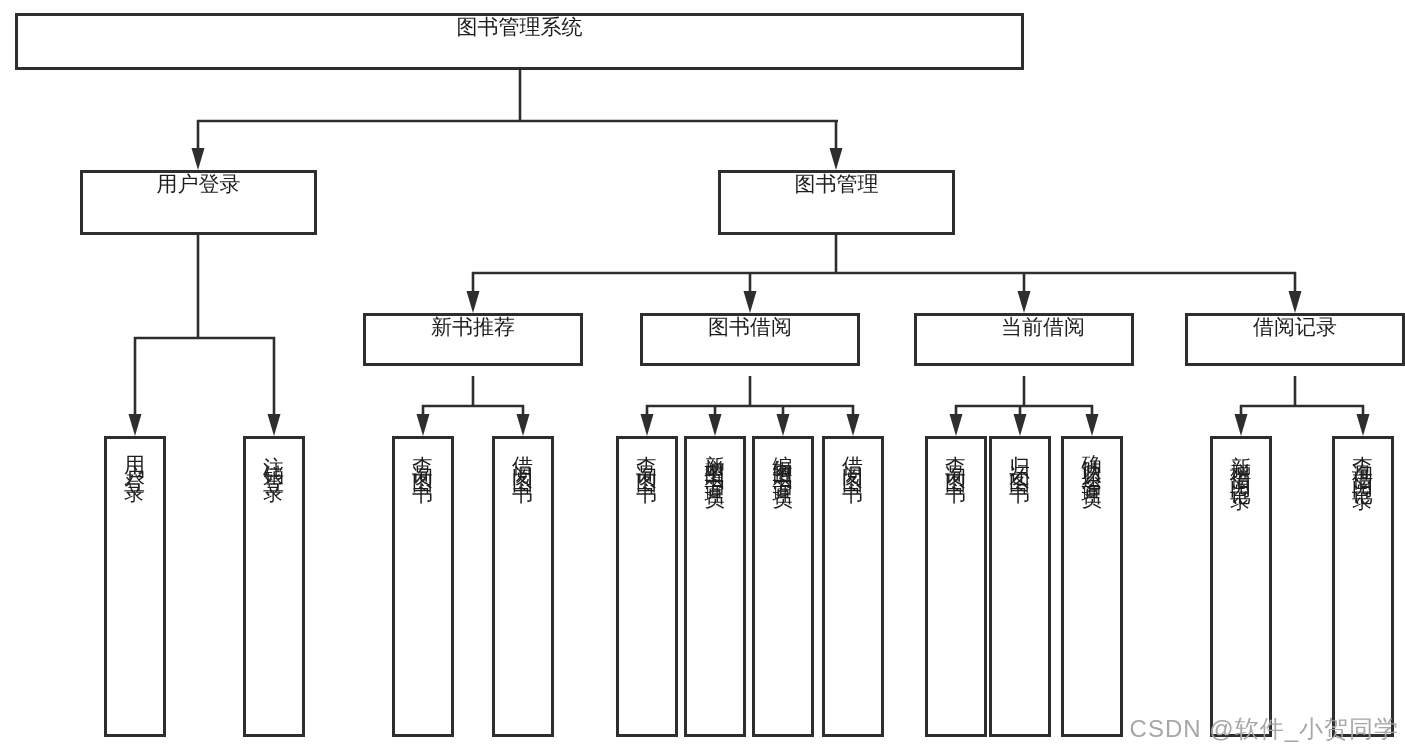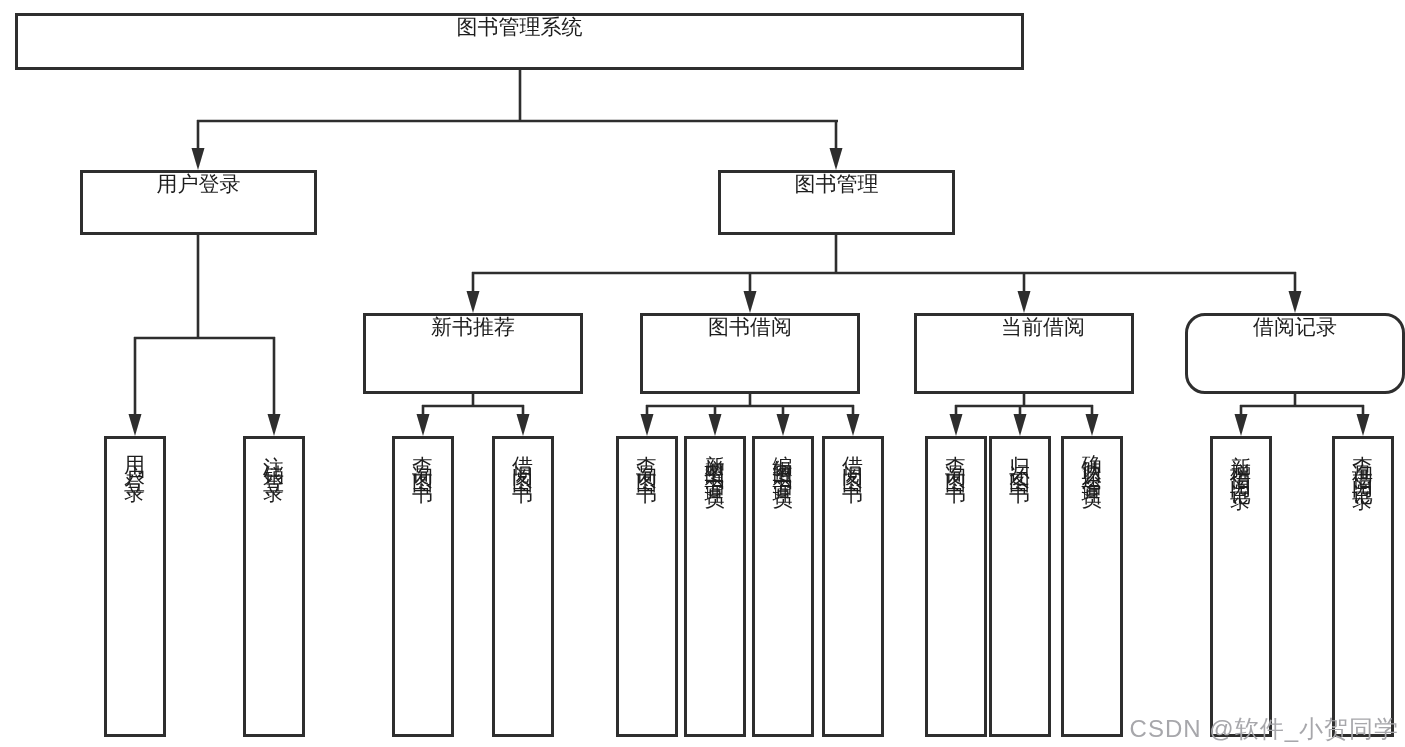--- a/index.html
+++ b/index.html
@@ -31,25 +31,25 @@
     justify-content: center;
     color: #1d1d1d;
     font-size: 21px;
     line-height: 1;
     white-space: nowrap;
   }
   .root  { left: 15px;  top: 13px;  width: 1009px; height: 57px; }
   .lvl2  { top: 170px; width: 237px; height: 65px; }
   .l2a   { left: 80px; }
   .l2b   { left: 718px; }
-  .lvl3  { top: 313px; width: 220px; height: 81px; }
+  .lvl3  { top: 313px; width: 220px; height: 53px; }
   .l3a   { left: 363px; }
   .l3b   { left: 640px; }
   .l3c   { left: 914px; padding-left: 38px; }
-  .l3d   { left: 1185px; border-radius: 20px; }
+  .l3d   { left: 1185px; }
   .leaf  { top: 436px; width: 62px; height: 301px; border-width: 3px; }
   .f1  { left: 104px; }
   .f2  { left: 243px; }
   .f3  { left: 392px; }
   .f4  { left: 492px; }
   .f5  { left: 616px; }
   .f6  { left: 684px; }
   .f7  { left: 752px; }
   .f8  { left: 822px; }
   .f9  { left: 925px; }

